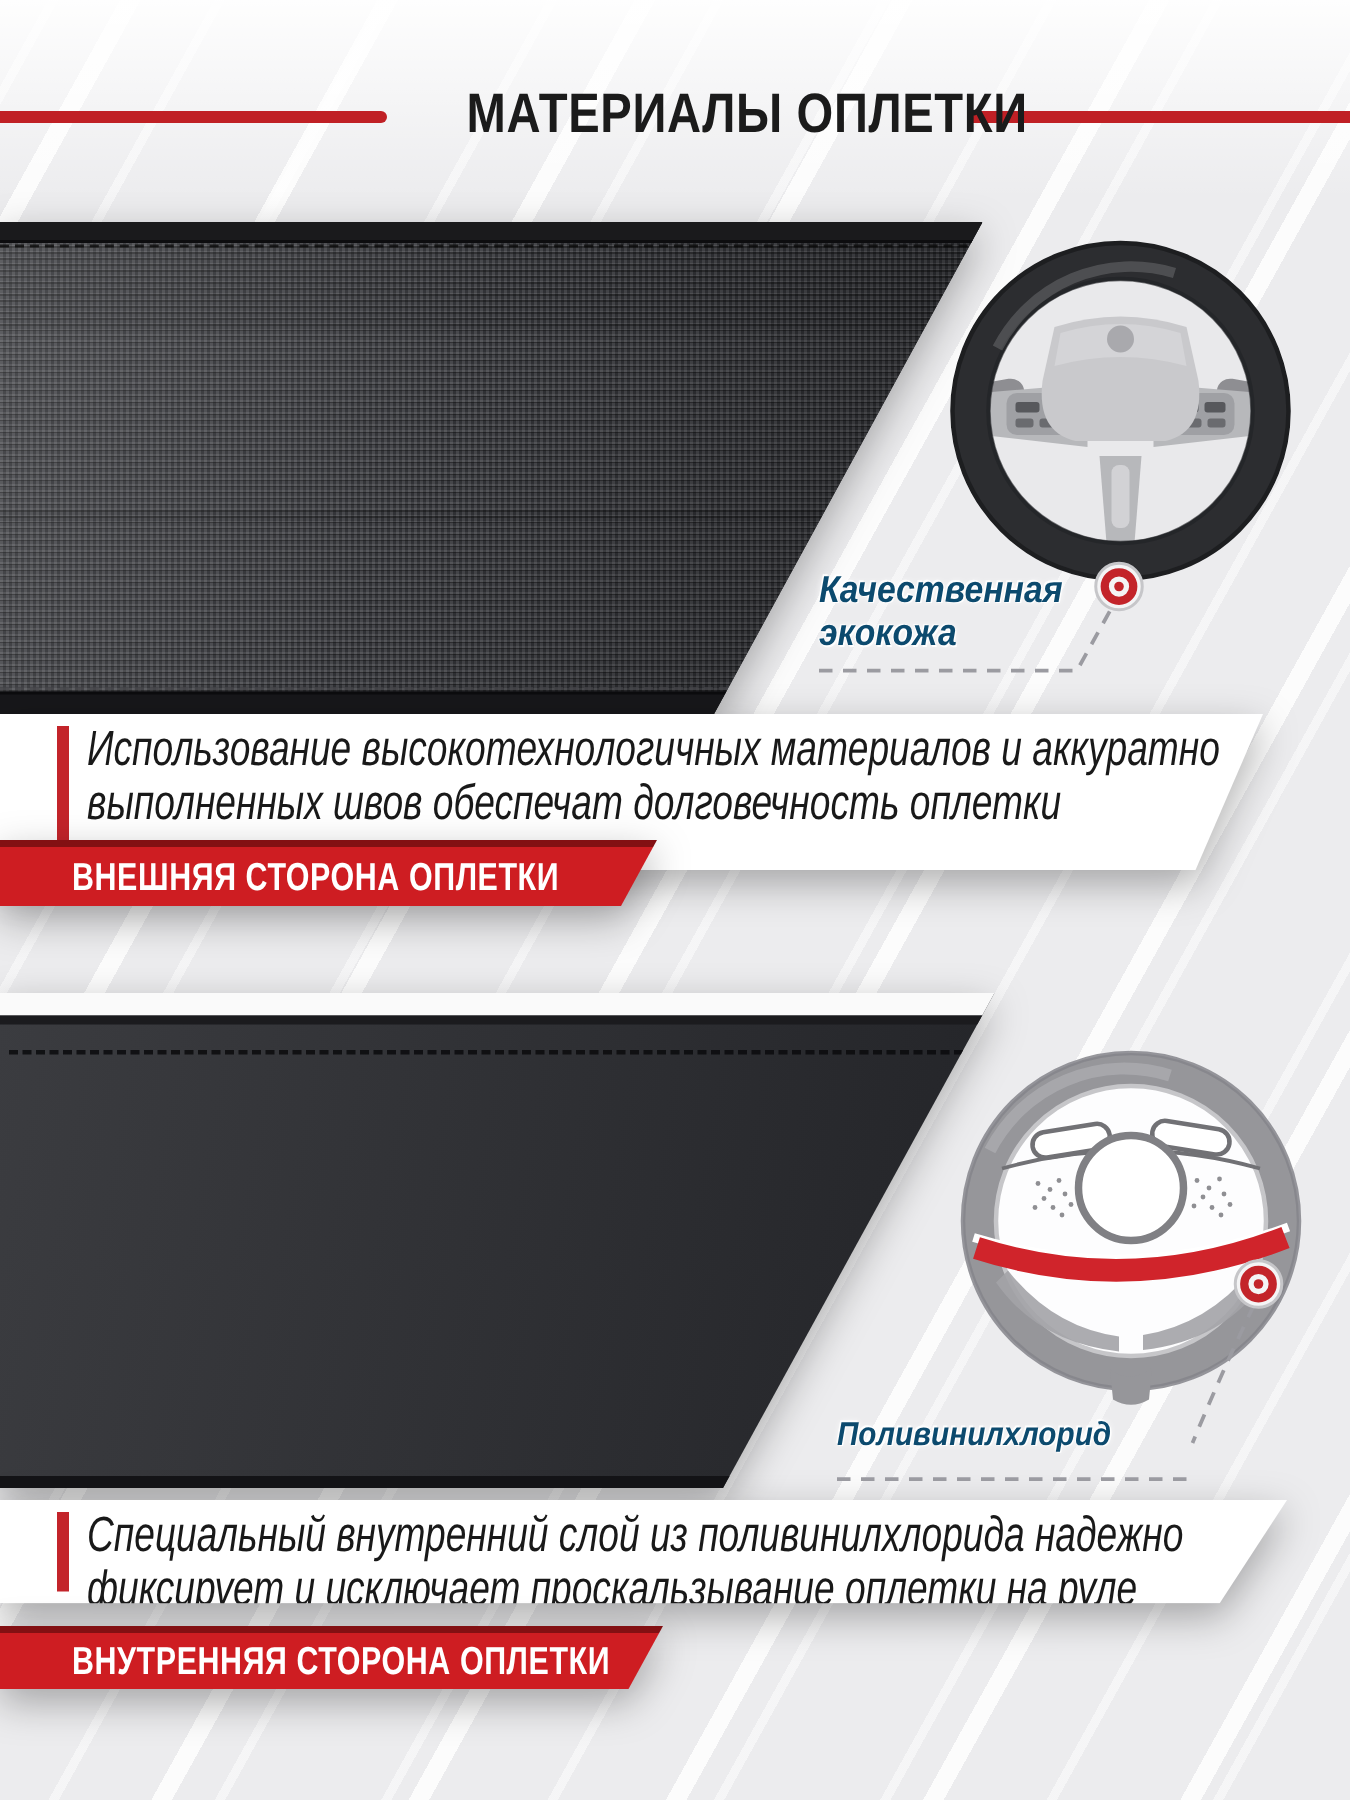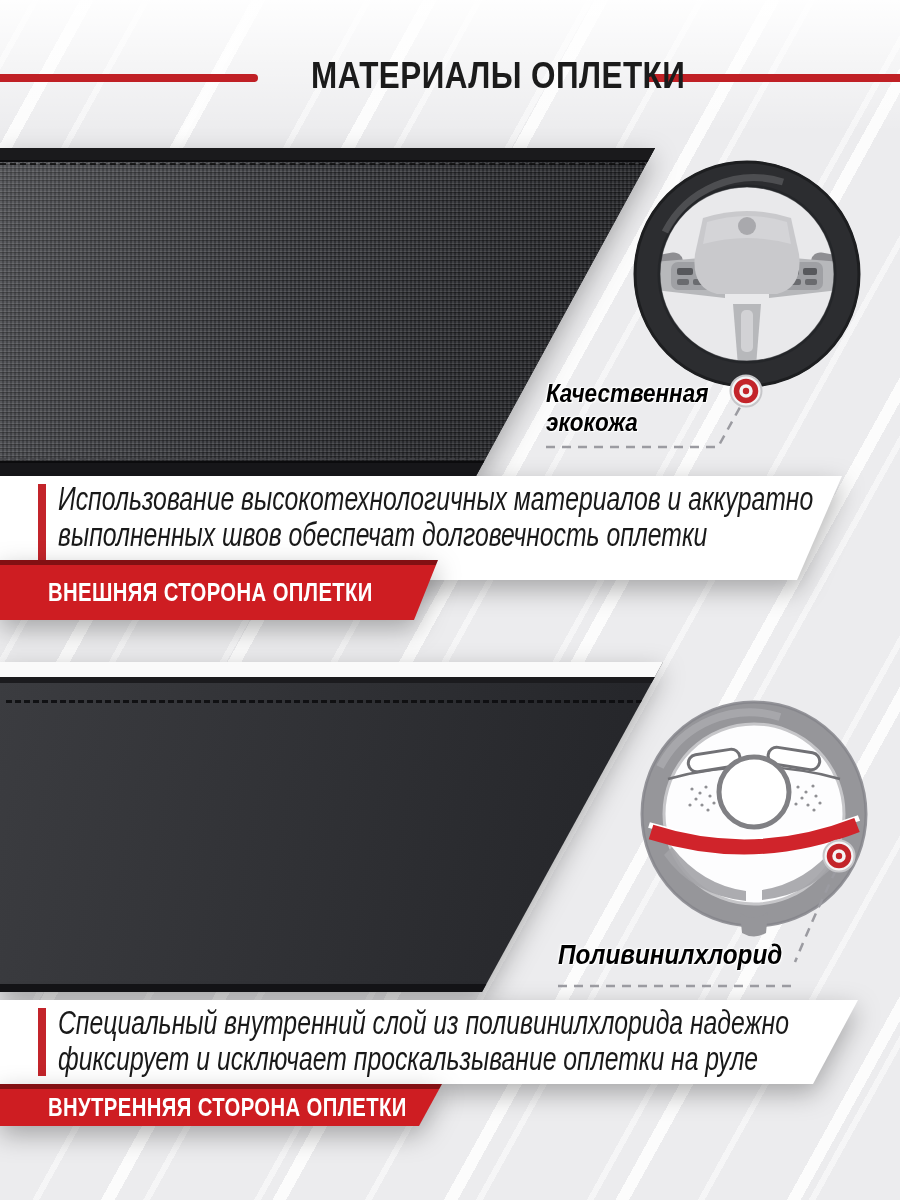--- a/index.html
+++ b/index.html
@@ -38,37 +38,37 @@
 
   .mat-inner{left:0;top:662px;width:663px;height:330px;
     clip-path:polygon(0 0,663px 0,482px 100%,0 100%);
     background:linear-gradient(100deg,#3b3c40 0%,#2e2f33 55%,#232428 100%);}
   .mat-inner .paper-top{position:absolute;left:0;top:0;width:100%;height:15px;background:#fafafa;}
   .mat-inner .edge-top{position:absolute;left:0;top:15px;width:100%;height:6px;background:#1b1b1e;}
   .mat-inner .stitch{position:absolute;left:6px;top:38px;width:96%;border-top:3px dashed #0b0b0d;opacity:.85;}
   .mat-inner .edge-bot{position:absolute;left:0;bottom:0;width:100%;height:8px;background:#141417;}
 
   
-  .callout{color:#000000;font-weight:bold;font-style:italic;line-height:29px;
+  .callout{color:#0c4a6e;font-weight:bold;font-style:italic;line-height:29px;
            text-shadow:0 0 5px #fff,1px 1px 0 rgba(255,255,255,.9),-1px -1px 0 rgba(255,255,255,.9);}
   .callout-1{left:546px;top:379px;font-size:25px;}
-  .callout-2{left:558px;top:940px;font-size:27px;line-height:31px;}
+  .callout-2{left:558px;top:940px;font-size:22px;line-height:31px;}
   .callout .cond{transform:scaleX(.9);transform-origin:0 50%;}
 
   
   .card{background:#fff;}
   .card-1{left:0;top:476px;width:842px;height:104px;clip-path:polygon(0 0,842px 0,797px 100%,0 100%);}
-  .card-2{left:0;top:1000px;width:858px;height:84px;clip-path:polygon(0 0,858px 0,813px 100%,0 100%);}
+  .card-2{left:0;top:1000px;width:858px;height:69px;clip-path:polygon(0 0,858px 0,813px 100%,0 100%);}
   .redbar{position:absolute;left:38px;top:8px;bottom:8px;width:8px;background:#c3242a;}
   .desc{position:absolute;left:58px;top:5px;font-style:italic;font-size:33px;line-height:36px;color:#191919;}
   .desc .cond{transform:scaleX(.75);transform-origin:0 50%;}
 
   
   .banner{background:linear-gradient(180deg,#831013 0 5px,#ce1d22 5px 100%);}
-  .banner-1{left:0;top:560px;width:438px;height:60px;clip-path:polygon(0 0,438px 0,414px 100%,0 100%);}
+  .banner-1{left:0;top:560px;width:438px;height:44px;clip-path:polygon(0 0,438px 0,414px 100%,0 100%);}
   .banner-2{left:0;top:1084px;width:442px;height:42px;clip-path:polygon(0 0,442px 0,419px 100%,0 100%);text-decoration:underline;}
   .banner .txt{position:absolute;left:48px;top:5px;bottom:0;display:flex;align-items:center;
                color:#fff;font-weight:bold;font-size:26px;letter-spacing:.5px;}
   .banner .cond{transform:scaleX(.78);transform-origin:0 50%;}
 
   svg{display:block;}
 </style>
 </head>
 <body>
 

